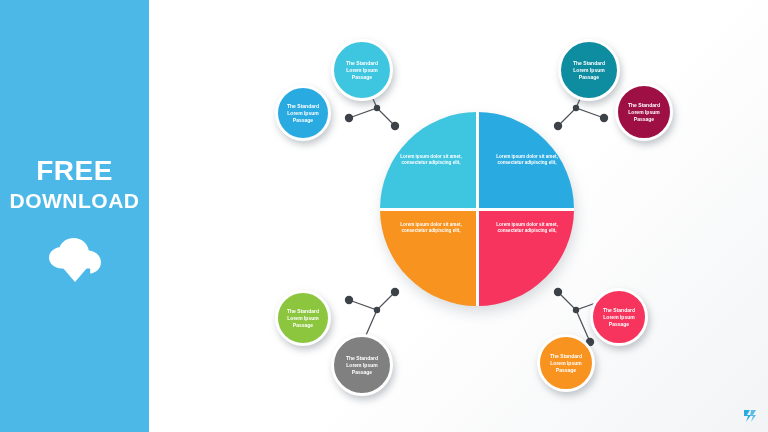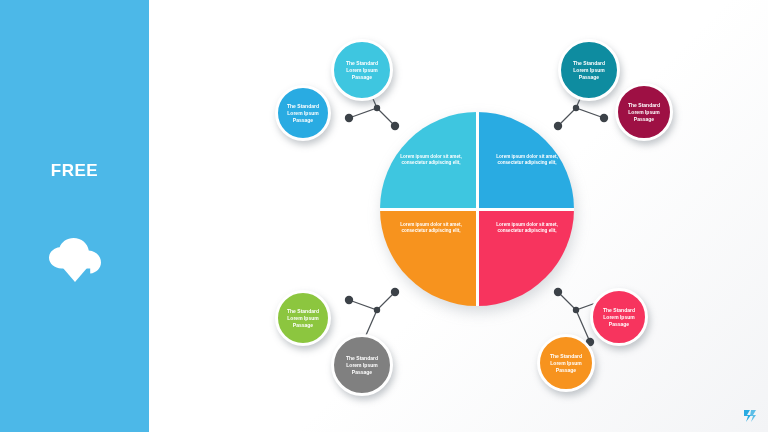--- a/index.html
+++ b/index.html
@@ -30,21 +30,21 @@
     height: 432px;
     background: #4cb8e8;
   }
   #free-text {
     position: absolute;
     left: 0;
     top: 158px;
     width: 149px;
     text-align: center;
     color: #ffffff;
-    font-size: 17px;
+    font-size: 28px;
     font-weight: bold;
     letter-spacing: 0.5px;
     line-height: 26px;
   }
   #download-text {
     position: absolute;
     left: 0;
     top: 188px;
     width: 149px;
     text-align: center;
@@ -173,20 +173,21 @@
     height: 16px;
   }
 </style>
 </head>
 <body>
 
 <div id="slide">
 
   <div id="left-panel">
     <div id="free-text">FREE</div>
+    <div id="download-text">DOWNLOAD</div>
     <svg id="cloud-icon" viewBox="0 0 56 44">
       <path d="M14.5 30.5 C7.6 30.5 2 25.6 2 19.8 C2 14.4 6.7 10 12.6 9.3 C14.6 3.9 20.1 0 26.6 0 C34.3 0 40.7 5.4 41.8 12.5 C48.6 12.9 54 18.1 54 24.4 C54 30.1 49.3 34.8 43.2 35.5 L43.2 30.5 Z" fill="#ffffff"></path>
       <rect x="21" y="20" width="14" height="12" fill="#ffffff"></rect>
       <path d="M16 30 L40 30 L28 44 Z" fill="#ffffff"></path>
     </svg>
   </div>
 
   <div id="canvas">
 
     <svg id="connectors" viewBox="0 0 619 432">

